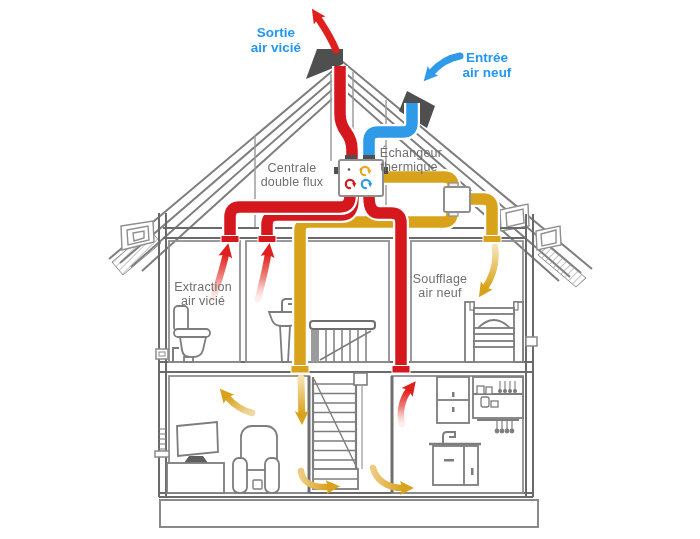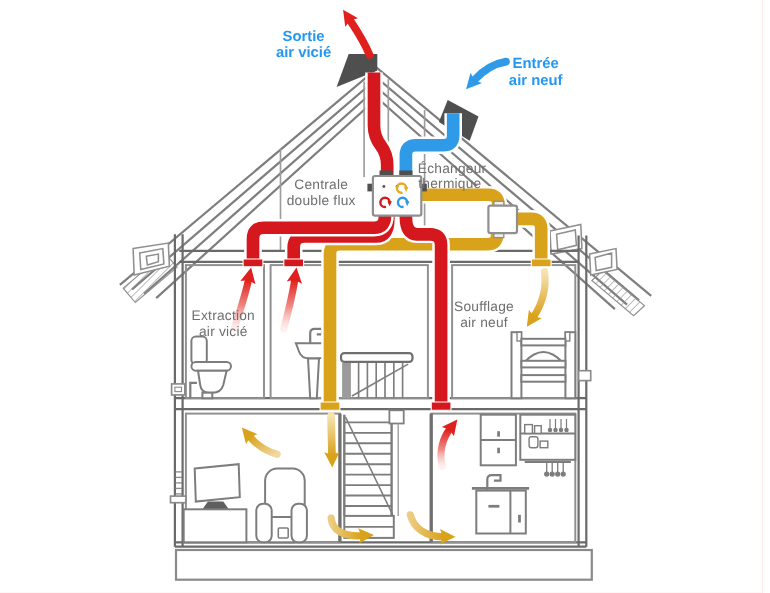--- a/index.html
+++ b/index.html
@@ -1,16 +1,16 @@
 <!DOCTYPE html>
 <html><head>
 <meta charset="utf-8">
 <style>
   html,body{margin:0;padding:0;background:#ffffff;}
-  .stage{width:693px;height:539px;position:relative;background:#fca5a5;overflow:hidden;}
+  .stage{width:693px;height:539px;position:relative;background:#f0abfc;overflow:hidden;}
   svg{display:block;}
   .lblB{font-family:"Liberation Sans",sans-serif;font-size:13.5px;font-weight:bold;fill:#2497f0;}
   .lblG{font-family:"Liberation Sans",sans-serif;font-size:12.5px;font-weight:normal;fill:#6f6f6f;letter-spacing:.2px;}
 </style>
 </head>
 <body>
 
 <div class="stage">
 <svg width="700" height="539" viewBox="0 0 700 539" xmlns="http://www.w3.org/2000/svg">
   <defs>

